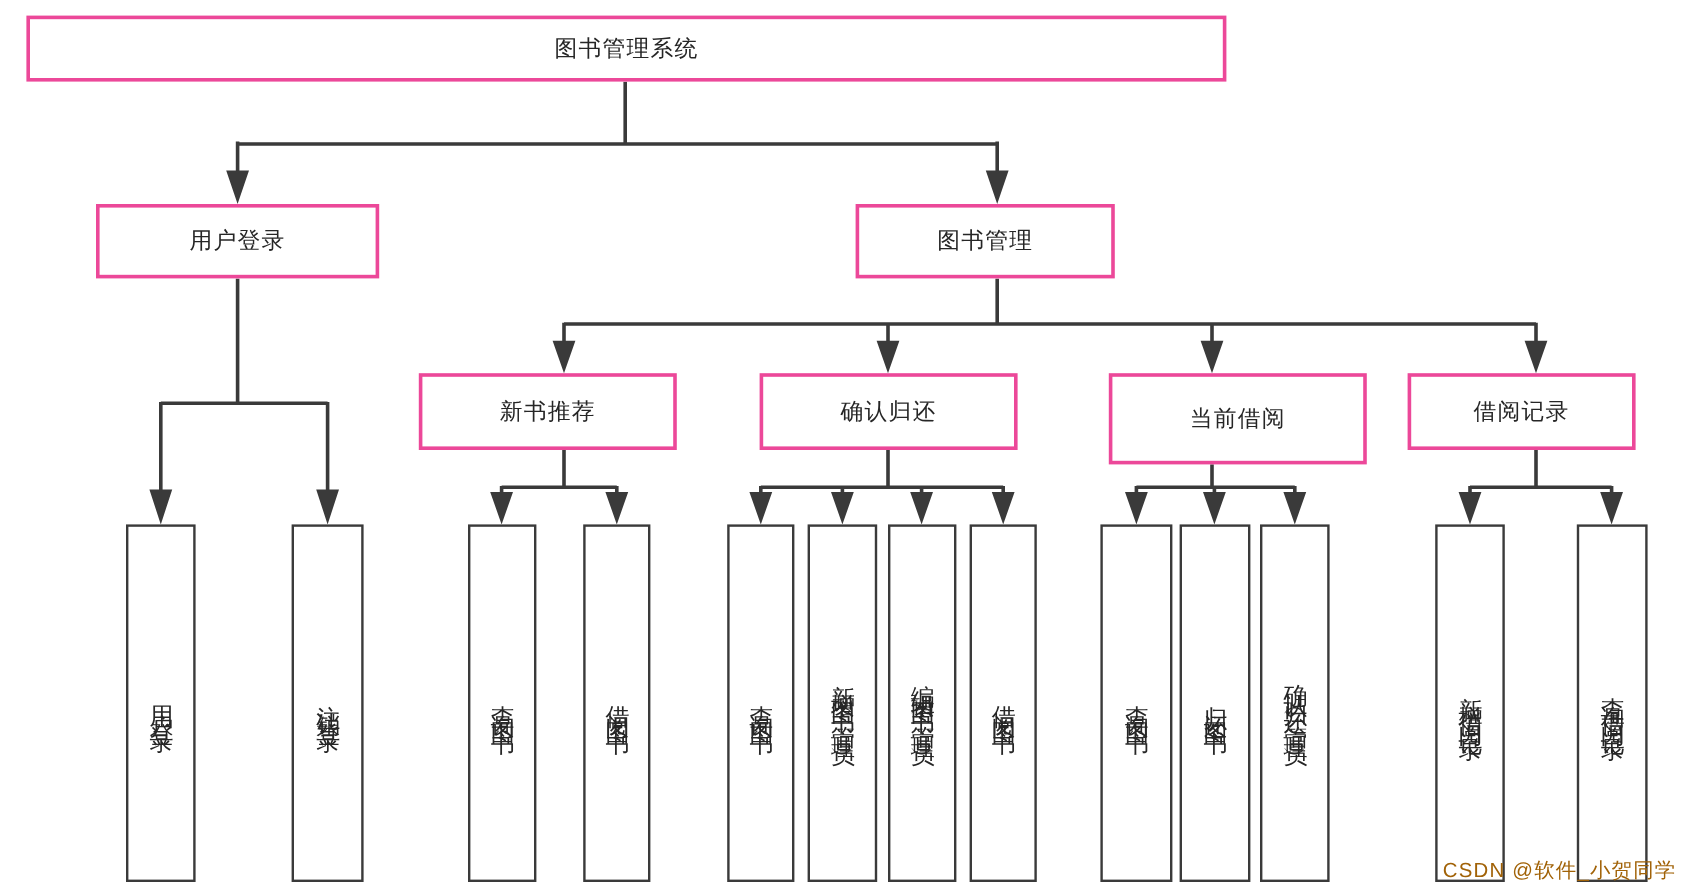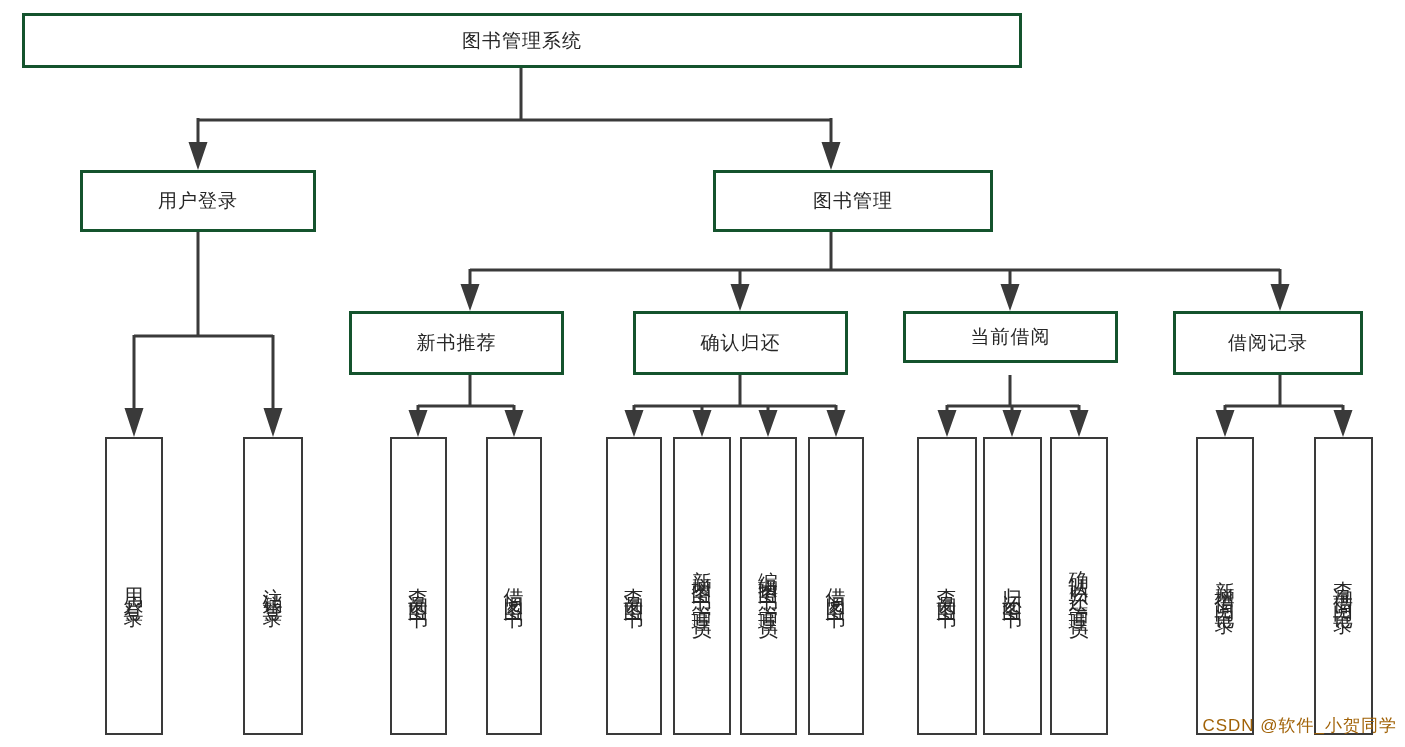--- a/index.html
+++ b/index.html
@@ -9,21 +9,21 @@
     background:#fff;
     font-family:"Liberation Sans","DejaVu Sans",sans-serif;
     color:#262626;
     overflow:hidden;
   }
   #connectors{position:absolute;left:0;top:0;width:1405px;height:747px;}
   .hbox{
     position:absolute;
     box-sizing:border-box;
     background:#fff;
-    border:3px solid #14532d;
+    border:3px solid #ec4899;
     display:flex;align-items:center;justify-content:center;
     font-size:19px;
     letter-spacing:1px;
     z-index:2;
   }
   .leaf{
     position:absolute;
     top:437px;height:298px;
     box-sizing:border-box;
     background:#fff;
@@ -74,31 +74,31 @@
              M1215.5 410 L1234.5 410 L1225 437 Z M1333.5 410 L1352.5 410 L1343 437 Z" fill="#3a3a3a" stroke="none"></path>
   </svg>
 
   <div class="hbox" style="left:22px;top:13px;width:1000px;height:55px">
     <span>图书管理系统</span>
   </div>
 
   <div class="hbox" style="left:80px;top:170px;width:236px;height:62px">
     <span>用户登录</span>
   </div>
-  <div class="hbox" style="left:713px;top:170px;width:280px;height:62px">
+  <div class="hbox" style="left:713px;top:170px;width:216px;height:62px">
     <span>图书管理</span>
   </div>
 
   <div class="hbox" style="left:349px;top:311px;width:215px;height:64px">
     <span>新书推荐</span>
   </div>
   <div class="hbox" style="left:633px;top:311px;width:215px;height:64px">
     <span>确认归还</span>
   </div>
-  <div class="hbox" style="left:903px;top:311px;width:215px;height:52px">
+  <div class="hbox" style="left:924px;top:311px;width:215px;height:76px">
     <span>当前借阅</span>
   </div>
   <div class="hbox" style="left:1173px;top:311px;width:190px;height:64px">
     <span>借阅记录</span>
   </div>
 
   <div class="leaf" style="left:105px;width:58px">
     <span class="vtext">用户登录</span>
   </div>
   <div class="leaf" style="left:243px;width:60px">

